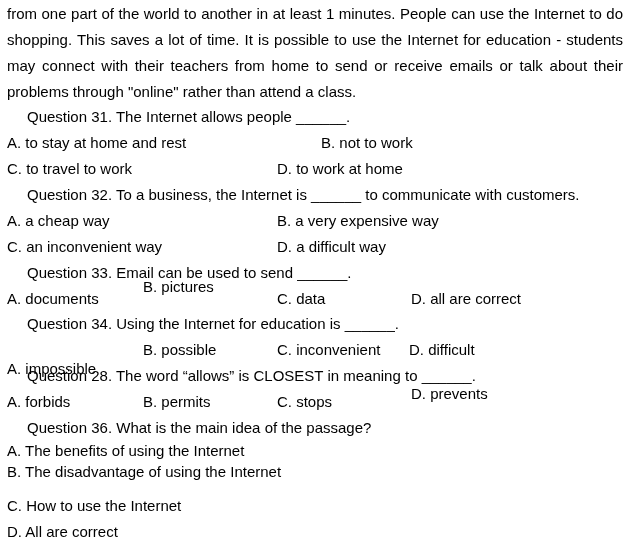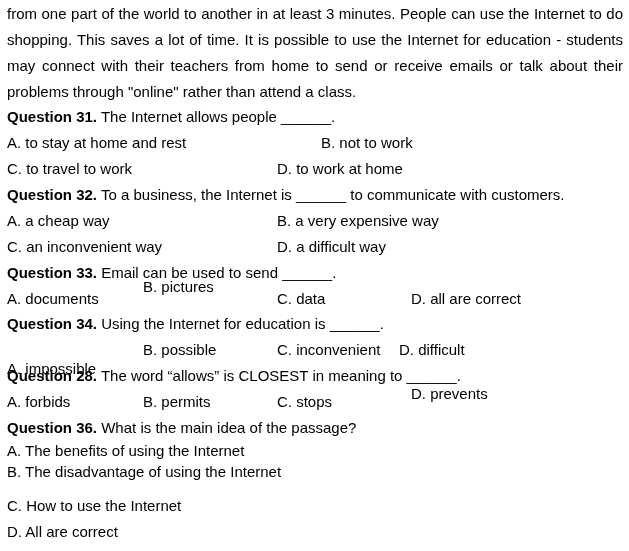--- a/index.html
+++ b/index.html
@@ -2,28 +2,28 @@
 <html><head>
   <meta charset="utf-8">
   <style>
     html, body { margin: 0; padding: 0; background: #ffffff; }
     body {
       width: 629px; height: 551px; overflow: hidden; position: relative;
       font-family: "Liberation Sans", sans-serif; font-size: 15px; color: #000;
     }
     .line { position: absolute; left: 7px; height: 26px; line-height: 26px; white-space: nowrap; }
     .just { width: 616px; text-align: justify; text-align-last: justify; }
-    .q-num { font-weight: bold; }
+    .q-num { font-weight: normal; margin-left: 20px; }
     .opt { position: absolute; height: 26px; line-height: 26px; white-space: nowrap; }
   </style>
 </head>
 <body>
 
 <div>
-  <div class="line just" style="top:1px">from one part of the world to another in at least 3 minutes. People can use the Internet to do</div>
+  <div class="line just" style="top:1px">from one part of the world to another in at least 1 minutes. People can use the Internet to do</div>
   <div class="line just" style="top:27px">shopping. This saves a lot of time. It is possible to use the Internet for education - students</div>
   <div class="line just" style="top:53px">may connect with their teachers from home to send or receive emails or talk about their</div>
   <div class="line" style="top:79px">problems through "online" rather than attend a class.</div>
 </div>
 
 <div>
   <div class="line" style="top:104px">
     <span class="q-num">Question 31.</span><span> The Internet allows people ______.</span>
   </div>
   <div class="opt" style="top:130px; left:7px">A. to stay at home and rest</div>
@@ -52,21 +52,21 @@
   <div class="opt" style="top:286px; left:411px">D. all are correct</div>
 </div>
 
 <div>
   <div class="line" style="top:311px">
     <span class="q-num">Question 34.</span><span> Using the Internet for education is ______.</span>
   </div>
   <div class="opt" style="top:356px; left:7px">A. impossible</div>
   <div class="opt" style="top:337px; left:143px">B. possible</div>
   <div class="opt" style="top:337px; left:277px">C. inconvenient</div>
-  <div class="opt" style="top:337px; left:399px">D. difficult</div>
+  <div class="opt" style="top:337px; left:409px">D. difficult</div>
 </div>
 
 <div>
   <div class="line" style="top:363px">
     <span class="q-num">Question 28.</span><span> The word “allows” is CLOSEST in meaning to ______.</span>
   </div>
   <div class="opt" style="top:389px; left:7px">A. forbids</div>
   <div class="opt" style="top:389px; left:143px">B. permits</div>
   <div class="opt" style="top:389px; left:277px">C. stops</div>
   <div class="opt" style="top:381px; left:411px">D. prevents</div>

